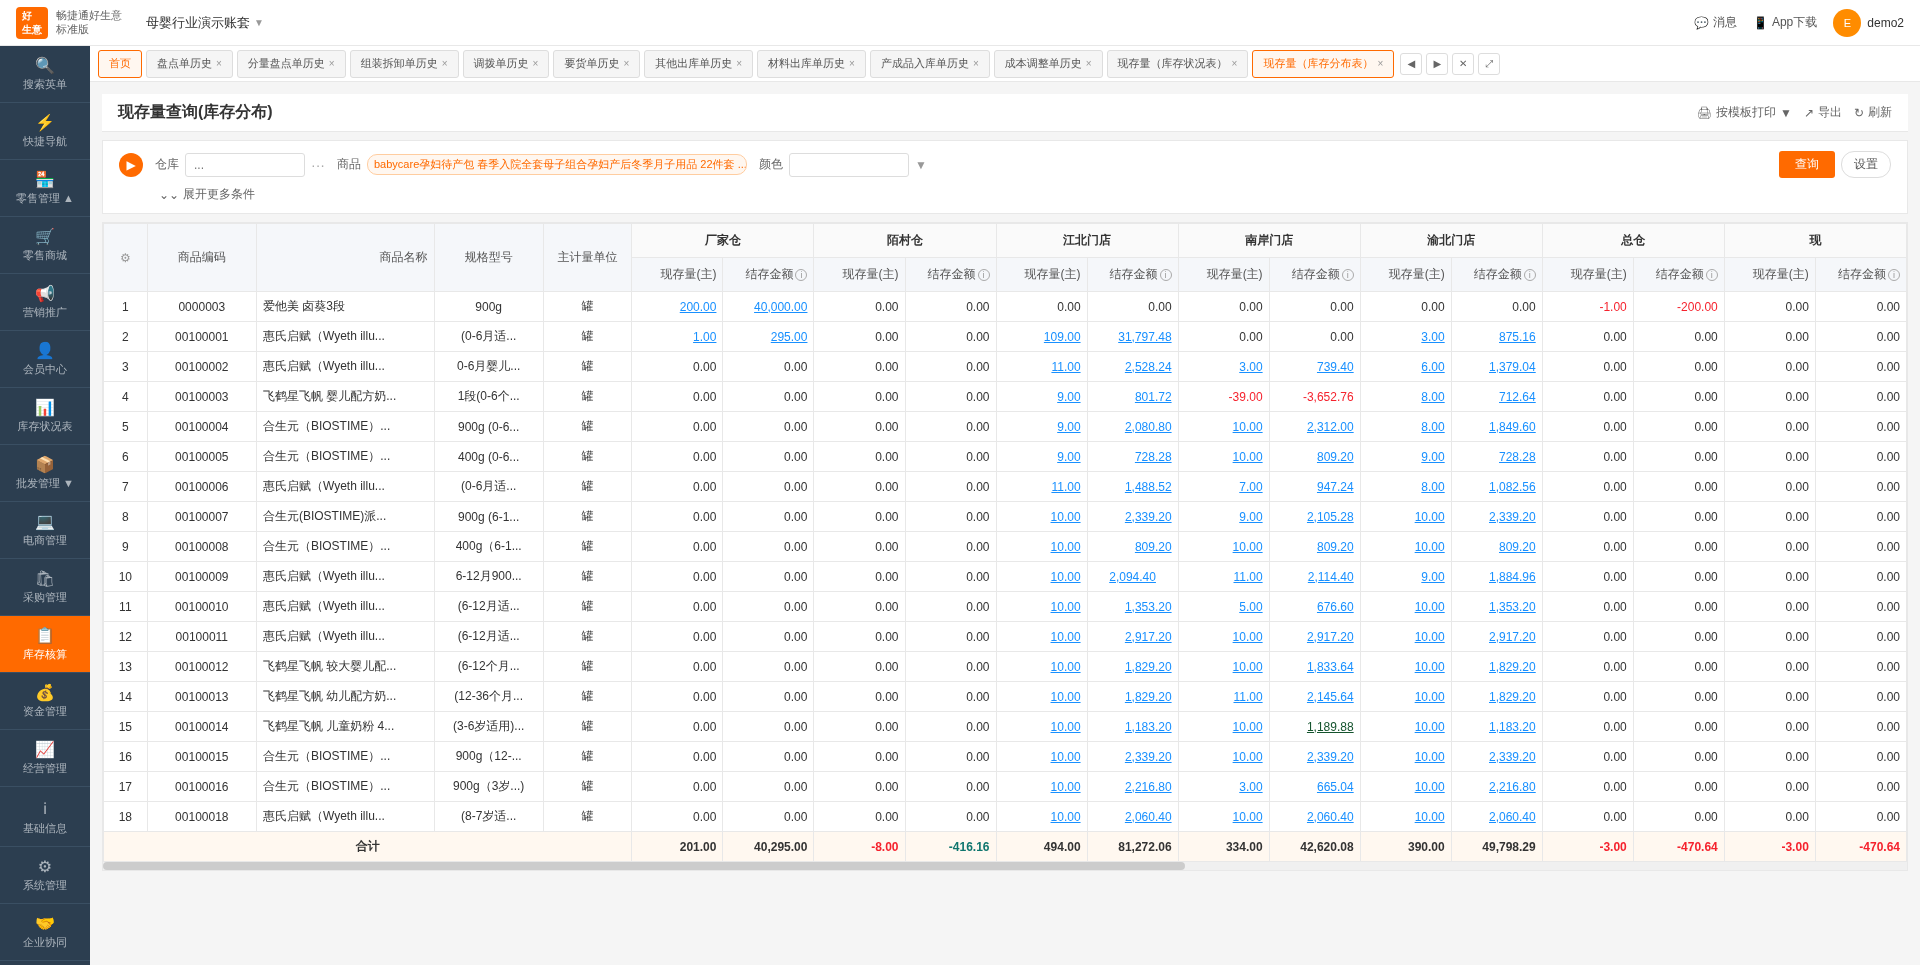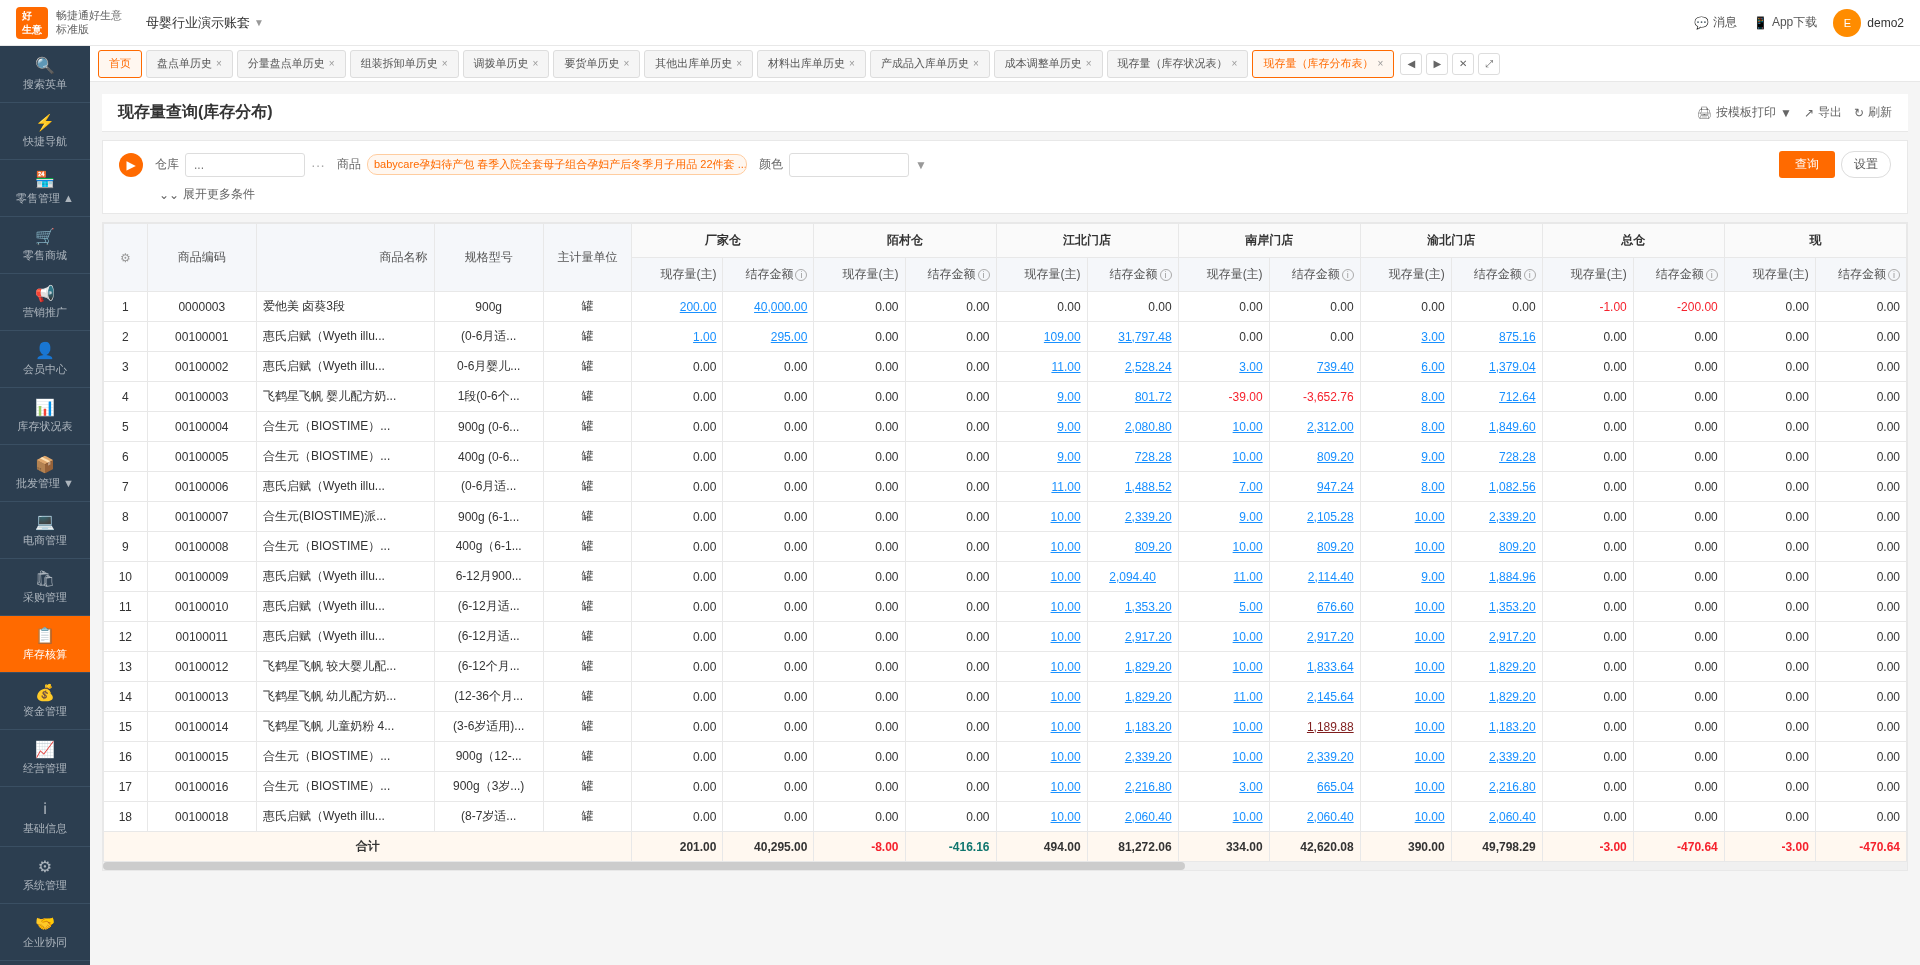--- a/index.html
+++ b/index.html
@@ -895,21 +895,21 @@
             <td class="col-name left">飞鹤星飞帆 儿童奶粉 4...</td>
             <td class="col-spec">(3-6岁适用)...</td>
             <td class="col-unit">罐</td>
             <td class="col-num right">0.00</td>
             <td class="col-num right">0.00</td>
             <td class="col-num right">0.00</td>
             <td class="col-num right">0.00</td>
             <td class="col-num right" style="color: rgb(24, 144, 255); text-decoration: underline; cursor: pointer;">10.00</td>
             <td class="col-num right" style="color: rgb(24, 144, 255); text-decoration: underline; cursor: pointer;">1,183.20</td>
             <td class="col-num right" style="color: rgb(24, 144, 255); text-decoration: underline; cursor: pointer;">10.00</td>
-            <td class="col-num right" style="color: #7f1d1d; text-decoration: underline; cursor: pointer;">1,189.88</td>
+            <td class="col-num right" style="color: #14532d; text-decoration: underline; cursor: pointer;">1,189.88</td>
             <td class="col-num right" style="color: rgb(24, 144, 255); text-decoration: underline; cursor: pointer;">10.00</td>
             <td class="col-num right" style="color: rgb(24, 144, 255); text-decoration: underline; cursor: pointer;">1,183.20</td>
             <td class="col-num right">0.00</td>
             <td class="col-num right">0.00</td>
             <td class="col-num right">0.00</td>
             <td class="col-num right">0.00</td>
           </tr>
           <tr>
             <td class="col-seq">16</td>
             <td class="col-code">00100015</td>

